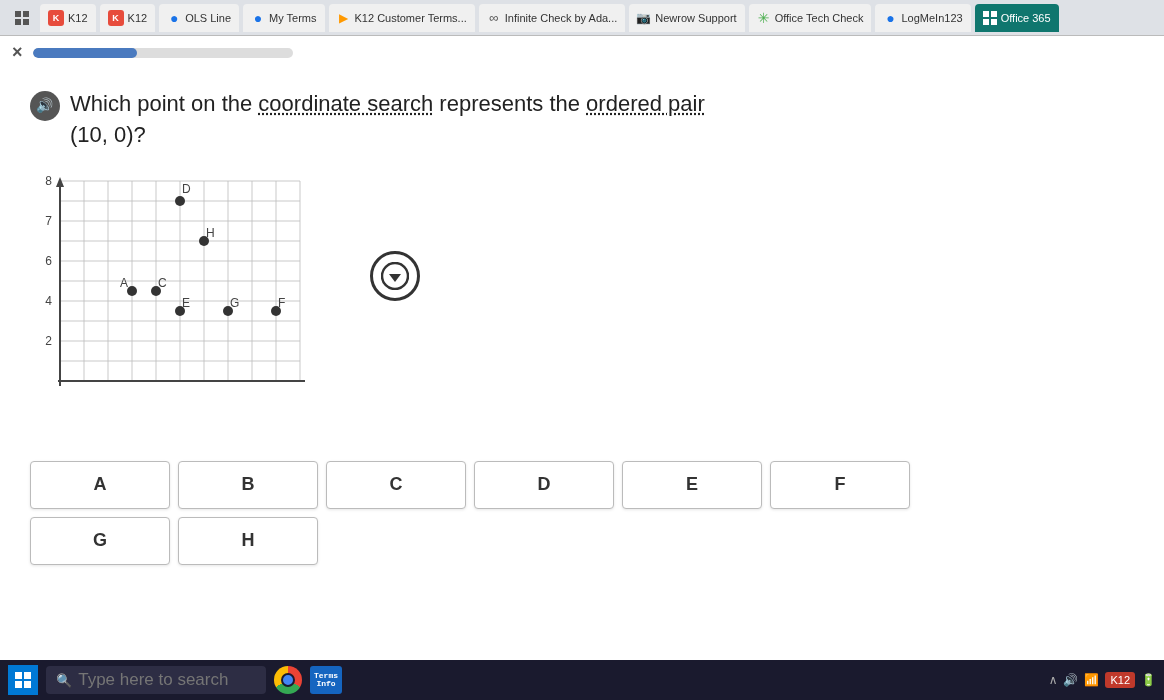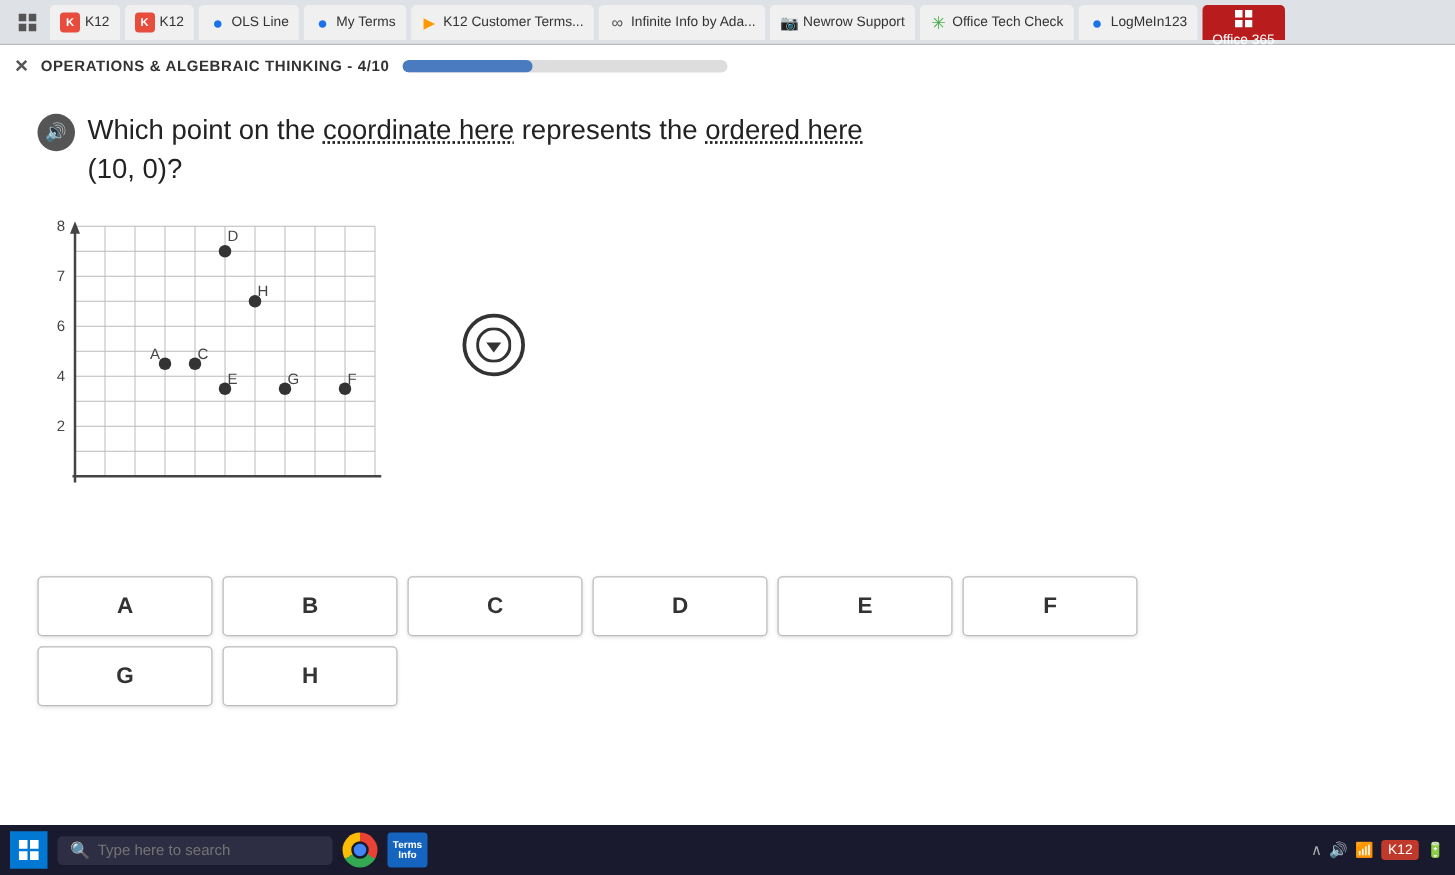--- a/index.html
+++ b/index.html
@@ -219,38 +219,39 @@
       border-radius: 4px;
       padding: 4px 10px;
       gap: 6px;
       width: 220px;
     }
     .search-bar input {
       background: transparent;
       border: none;
       outline: none;
       color: #7dd3fc;
-      font-size: 12px;
+      font-size: 17px;
       width: 170px;
     }
     .taskbar-icons {
       display: flex;
       align-items: center;
       gap: 6px;
       margin-left: auto;
     }
     .taskbar-icon {
       width: 28px;
       height: 28px;
       display: flex;
       align-items: center;
       justify-content: center;
       color: white;
       font-size: 14px;
       cursor: pointer;
+      font-family: Liberation Mono, monospace;
     }
     .taskbar-chrome {
       width: 28px;
       height: 28px;
       border-radius: 50%;
       background: conic-gradient(#ea4335 0deg 120deg, #34a853 120deg 240deg, #fbbc05 240deg 360deg);
       position: relative;
       cursor: pointer;
     }
     .taskbar-chrome::after {
@@ -293,63 +294,62 @@
   <div class="tab-item">
     <span class="tab-icon" style="color:#1a73e8;font-size:14px;">●</span>
     <span>My Terms</span>
   </div>
   <div class="tab-item">
     <span class="tab-icon" style="color:#f90;font-size:12px;">▶</span>
     <span>K12 Customer Terms...</span>
   </div>
   <div class="tab-item">
     <span class="tab-icon" style="font-size:13px;color:#555;">∞</span>
-    <span>Infinite Info by Ada...</span>
+    <span>Infinite Check by Ada...</span>
   </div>
   <div class="tab-item">
     <span class="tab-icon" style="font-size:12px;">📷</span>
     <span>Newrow Support</span>
   </div>
   <div class="tab-item">
     <span class="tab-icon" style="color:#4caf50;font-size:14px;">✳</span>
     <span>Office Tech Check</span>
   </div>
   <div class="tab-item">
     <span class="tab-icon" style="color:#1a73e8;font-size:14px;">●</span>
     <span>LogMeIn123</span>
   </div>
-  <div class="tab-item" style="background:#b91c1c;color:white;flex-direction:column;">
+  <div class="tab-item" style="background:#0f766e;color:white;">
     <span class="tab-icon">
       <svg width="14" height="14" viewBox="0 0 14 14">
         <rect x="0" y="0" width="6" height="6" fill="white"></rect>
         <rect x="8" y="0" width="6" height="6" fill="white"></rect>
         <rect x="0" y="8" width="6" height="6" fill="white"></rect>
         <rect x="8" y="8" width="6" height="6" fill="white"></rect>
       </svg>
     </span>
     <span style="color:white;">Office 365</span>
   </div>
 </div>
 
 <div class="content-area">
 
   <div class="top-bar">
     <span class="close-x">×</span>
-    <span class="section-title">OPERATIONS &amp; ALGEBRAIC THINKING - 4/10</span>
     <div class="progress-bar-container">
       <div class="progress-bar-fill" style="width:40%;"></div>
     </div>
   </div>
 
   <div class="question-area">
 
     <div class="question-text">
       <div class="audio-icon">🔊</div>
       <div>
-        <span>Which point on the <span class="question-underline">coordinate here</span> represents the <span class="question-underline">ordered here</span></span>
+        <span>Which point on the <span class="question-underline">coordinate search</span> represents the <span class="question-underline">ordered pair</span></span>
         <br>
         <span>(10, 0)?</span>
       </div>
     </div>
 
     <div class="coordinate-wrapper">
 
       <div class="coordinate-plane">
         <svg width="300" height="260" viewBox="0 0 300 260">
 

